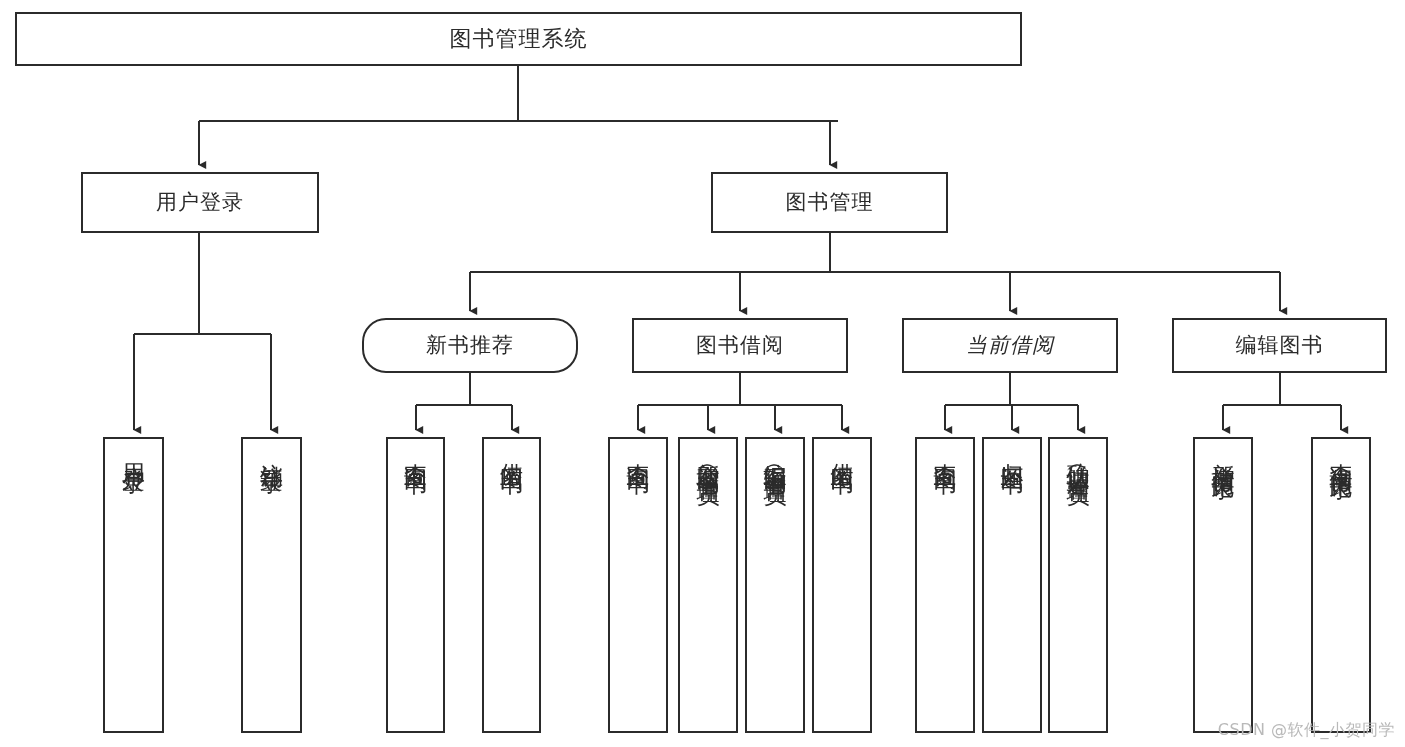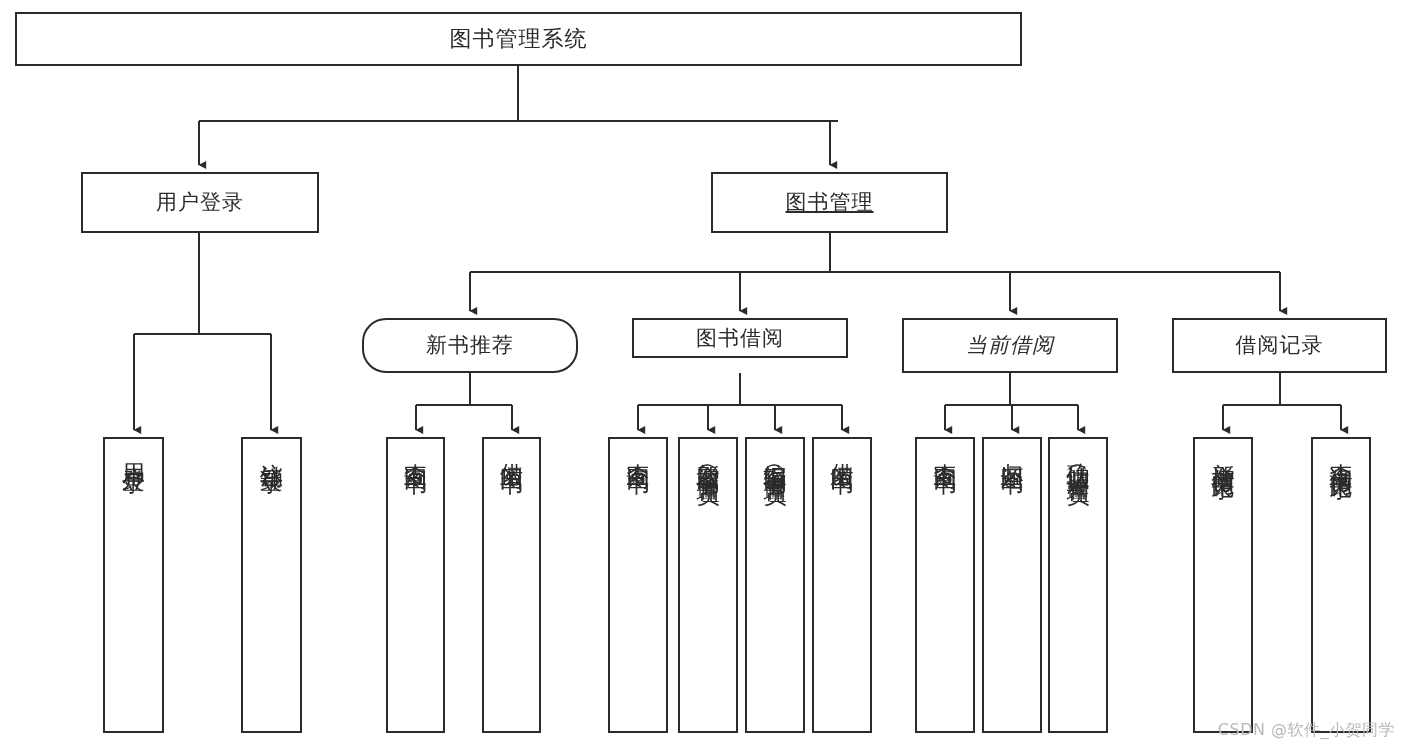--- a/index.html
+++ b/index.html
@@ -132,35 +132,35 @@
     </g>
   </svg>
 
   <div class="node horiz root" style="left: 15px; top: 12px; width: 1007px; height: 54px; border-color: rgb(43, 43, 43); color: rgb(43, 43, 43); background: rgb(255, 255, 255);">
     <span class="node-label">图书管理系统</span>
   </div>
 
   <div class="node horiz" style="left: 81px; top: 172px; width: 238px; height: 61px; border-color: rgb(43, 43, 43); color: rgb(43, 43, 43); background: rgb(255, 255, 255);">
     <span class="node-label">用户登录</span>
   </div>
-  <div class="node horiz" style="left: 711px; top: 172px; width: 237px; height: 61px; border-color: rgb(43, 43, 43); color: rgb(43, 43, 43); background: rgb(255, 255, 255); text-decoration: underline;">
+  <div class="node horiz" style="left: 711px; top: 172px; width: 237px; height: 61px; border-color: rgb(43, 43, 43); color: rgb(43, 43, 43); background: rgb(255, 255, 255);">
     <span class="node-label">图书管理</span>
   </div>
 
   <div class="node horiz" style="left: 362px; top: 318px; width: 216px; height: 55px; border-color: rgb(43, 43, 43); color: rgb(43, 43, 43); background: rgb(255, 255, 255); border-radius: 24px;">
     <span class="node-label">新书推荐</span>
   </div>
-  <div class="node horiz" style="left: 632px; top: 318px; width: 216px; height: 40px; border-color: rgb(43, 43, 43); color: rgb(43, 43, 43); background: rgb(255, 255, 255);">
+  <div class="node horiz" style="left: 632px; top: 318px; width: 216px; height: 55px; border-color: rgb(43, 43, 43); color: rgb(43, 43, 43); background: rgb(255, 255, 255);">
     <span class="node-label">图书借阅</span>
   </div>
   <div class="node horiz" style="left: 902px; top: 318px; width: 216px; height: 55px; border-color: rgb(43, 43, 43); color: rgb(43, 43, 43); background: rgb(255, 255, 255); font-style: italic;">
     <span class="node-label">当前借阅</span>
   </div>
   <div class="node horiz" style="left: 1172px; top: 318px; width: 215px; height: 55px; border-color: rgb(43, 43, 43); color: rgb(43, 43, 43); background: rgb(255, 255, 255);">
-    <span class="node-label">借阅记录</span>
+    <span class="node-label">编辑图书</span>
   </div>
 
   <div class="node vert" style="left: 103px; top: 437px; width: 61px; height: 296px; border-color: rgb(43, 43, 43); color: rgb(43, 43, 43); background: rgb(255, 255, 255);">
     <span class="node-label">用户登录</span>
   </div>
   <div class="node vert" style="left: 241px; top: 437px; width: 61px; height: 296px; border-color: rgb(43, 43, 43); color: rgb(43, 43, 43); background: rgb(255, 255, 255);">
     <span class="node-label">注销登录</span>
   </div>
   <div class="node vert" style="left: 386px; top: 437px; width: 59px; height: 296px; border-color: rgb(43, 43, 43); color: rgb(43, 43, 43); background: rgb(255, 255, 255);">
     <span class="node-label">查询图书</span>

